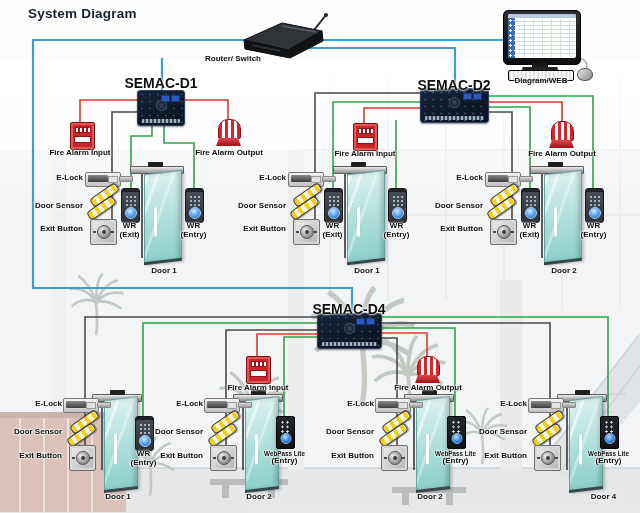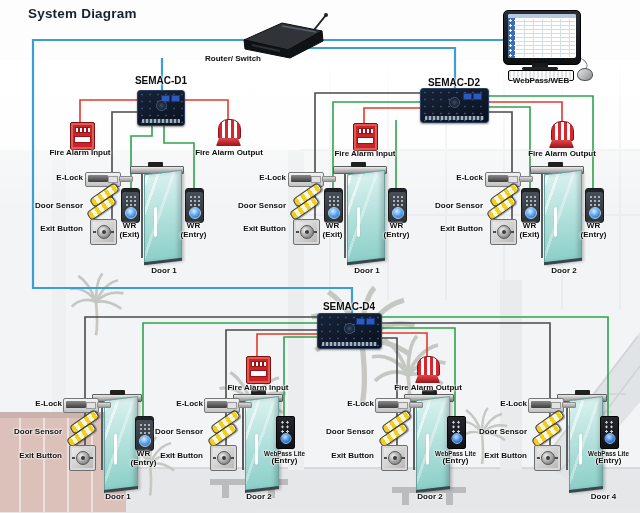--- a/index.html
+++ b/index.html
@@ -5,21 +5,21 @@
   html,body{margin:0;padding:0;background:#fff;}
   #stage{position:relative;width:640px;height:513px;overflow:hidden;background:#fdfdfd;
          font-family:"Liberation Sans",sans-serif;}
   svg{position:absolute;left:0;top:0;}
   .abs{position:absolute;}
   
   .lbl{position:absolute;font:bold 8px "Liberation Sans",sans-serif;color:#0d0d0d;white-space:nowrap;
        text-shadow:0 0 2px #fff,0 0 2px #fff,0 0 3px #fff;z-index:30;}
   .lbl.r{text-align:right;}
   .lbl.c{transform:translateX(-50%);}
-  .ctl-lbl{font-size:10px;}
+  .ctl-lbl{font-size:14px;}
   .title{position:absolute;left:28px;top:6px;font:bold 13.5px "Liberation Sans",sans-serif;
          color:#17222e;letter-spacing:.2px;z-index:40;}
   .rdlbl{position:absolute;transform:translateX(-50%);text-align:center;z-index:30;
          font:bold 8px "Liberation Sans",sans-serif;color:#0d0d0d;white-space:nowrap;
          text-shadow:0 0 2px #fff,0 0 2px #fff,0 0 3px #fff;line-height:8.5px;}
   .rdlbl.webpass .l1{font-size:6.3px;line-height:7px;}
   
   .dev{position:absolute;z-index:20;}
   .elock{width:34px;height:13px;background:linear-gradient(#f4f4f4,#c2c2c2);
          border:1px solid #777;border-radius:2px;}
@@ -246,21 +246,21 @@
       <div class="bar"></div>
         <div class="side"></div>
         <div class="grid"></div>
     </div>
   </div>
   <div class="abs mon-stand"></div>
   <div class="abs mon-base"></div>
   <div class="abs kbd"></div>
   <div class="abs cable"></div>
   <div class="abs mouse"></div>
-  <div class="lbl c" style="left:541px;top:76px">WebPass/WEB</div>
+  <div class="lbl c" style="left:541px;top:76px">Diagram/WEB</div>
 
   <div class="lbl c ctl-lbl" style="left:161px;top:75px">SEMAC-D1</div>
   <div class="board" style="left:137px;top:90px;width:46px;height:34px">
     <div class="chip" style="right:4px;top:4px"></div>
       <div class="chip" style="right:14px;top:4px"></div>
     <div class="buzz" style="left:18px;top:9px"></div>
       <div class="terms"></div>
   </div>
   <div class="lbl c ctl-lbl" style="left:454px;top:77px">SEMAC-D2</div>
   <div class="board" style="left:420px;top:88px;width:67px;height:33px">

